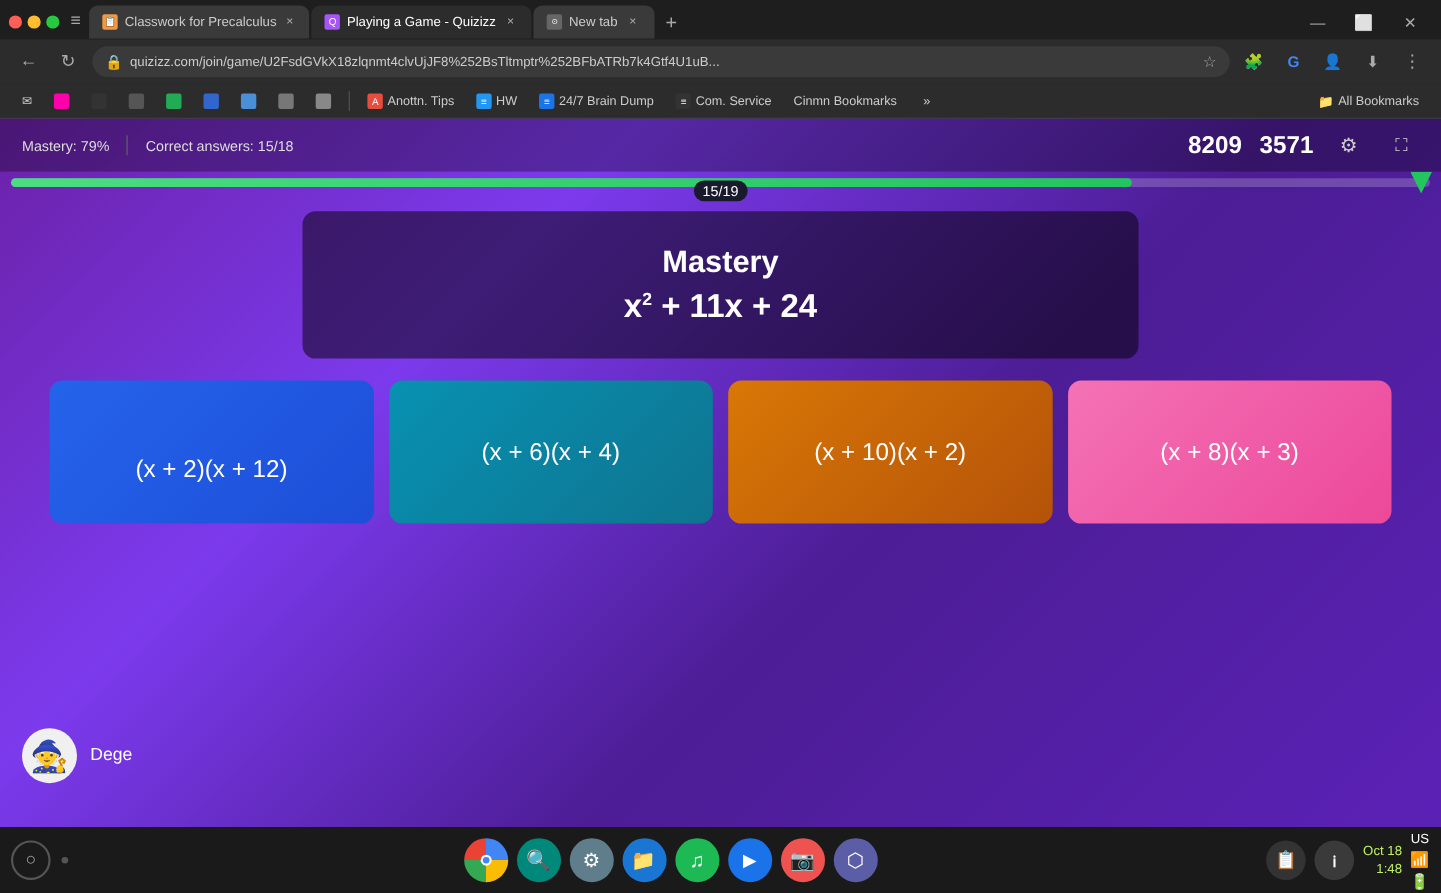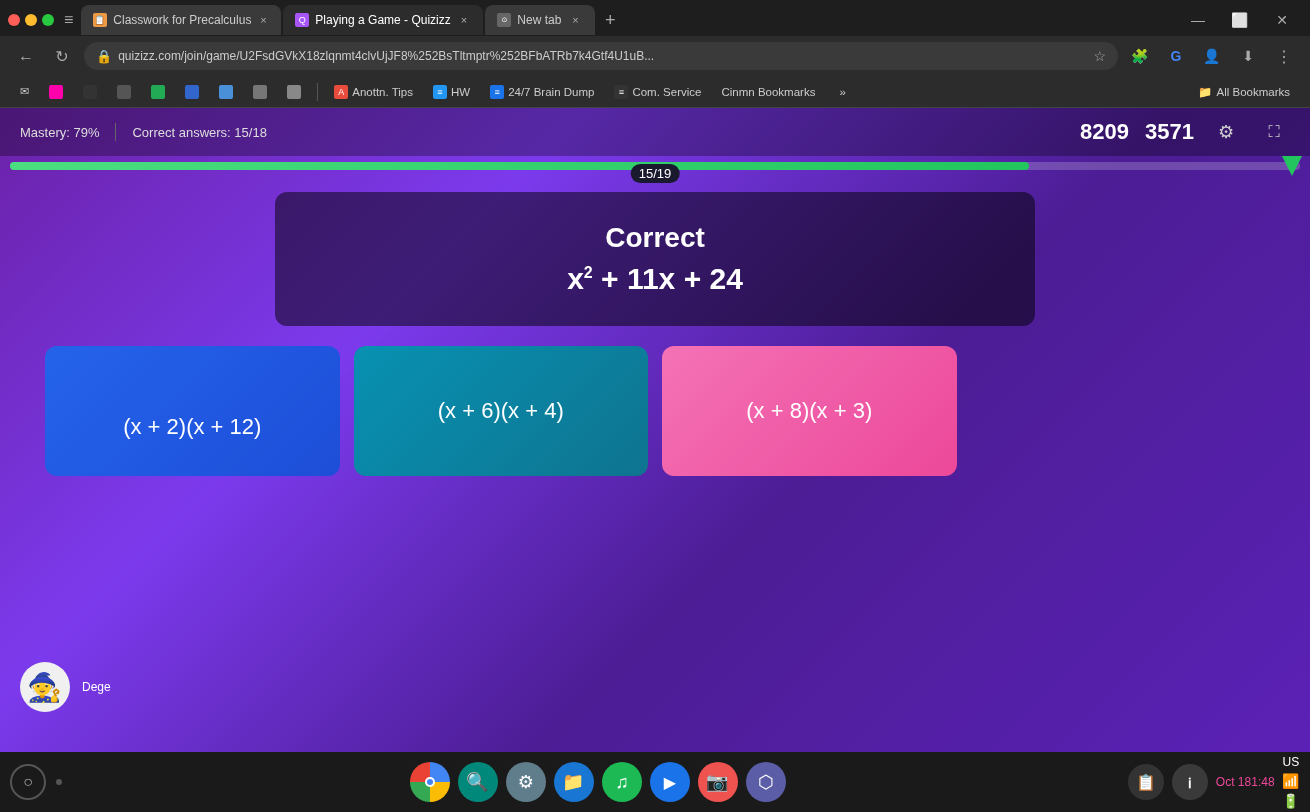--- a/index.html
+++ b/index.html
@@ -340,21 +340,21 @@
       width: 50px; height: 50px;
       background: #f0f0f0;
       border-radius: 50%;
       display: flex;
       align-items: center;
       justify-content: center;
       font-size: 28px;
       overflow: hidden;
     }
     .character-name {
-      font-size: 12px;
+      font-size: 16px;
       font-weight: 500;
       color: white;
     }
 
     
     .taskbar {
       position: fixed;
       bottom: 0;
       left: 0;
       width: 100%;
@@ -419,23 +419,23 @@
       color: #ddd;
       font-size: 16px;
     }
     .taskbar-sys-icon.numbered {
       background: #1db954;
       font-size: 14px;
       font-weight: 700;
     }
     .date-time {
       display: flex;
-      flex-direction: row;
+      flex-direction: column;
       align-items: flex-end;
-      color: #ec4899;
+      color: #bef264;
       font-size: 12px;
       line-height: 1.4;
     }
     .wifi-battery {
       display: flex;
       gap: 4px;
       color: #ccc;
       font-size: 14px;
       flex-direction: column;
     }
@@ -591,33 +591,36 @@
     <div class="progress-track">
       <div class="progress-fill" style="width: 79%;"></div>
       <div class="progress-marker"></div>
     </div>
     <div class="progress-counter" style="left: 50%;">
       <span>15/19</span>
     </div>
   </div>
 
   <div class="question-card">
-    <div class="question-label">Correct</div>
+    <div class="question-label">Mastery</div>
     <div class="question-math">
       x<sup>2</sup> + 11x + 24
     </div>
   </div>
 
   <div class="answers-grid">
     <button class="answer-btn blue">
       <span>(x + 2)(x + 12)</span>
     </button>
     <button class="answer-btn teal">
       <span>(x + 6)(x + 4)</span>
     </button>
+    <button class="answer-btn orange">
+      <span>(x + 10)(x + 2)</span>
+    </button>
     <button class="answer-btn pink">
       <span>(x + 8)(x + 3)</span>
     </button>
   </div>
 
   <div class="character-area">
     <div class="character-avatar">
       <span>🧙</span>
     </div>
     <span class="character-name">Dege</span>

